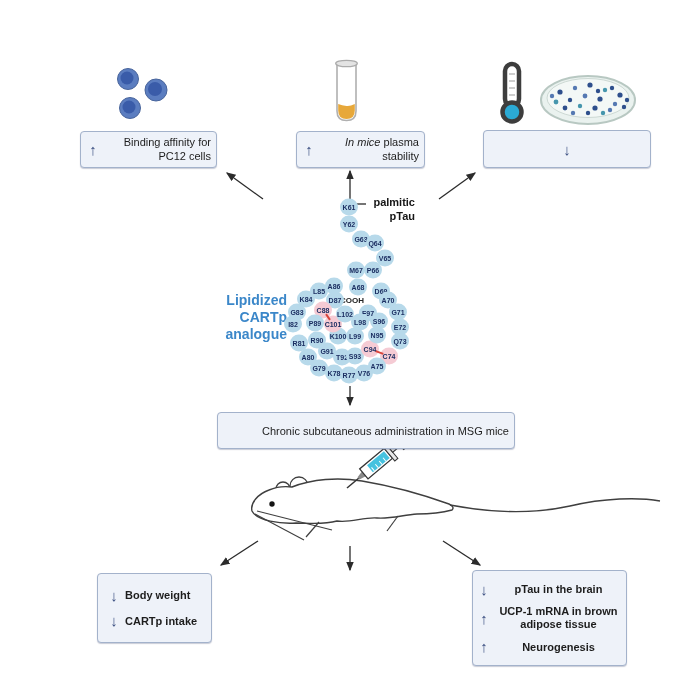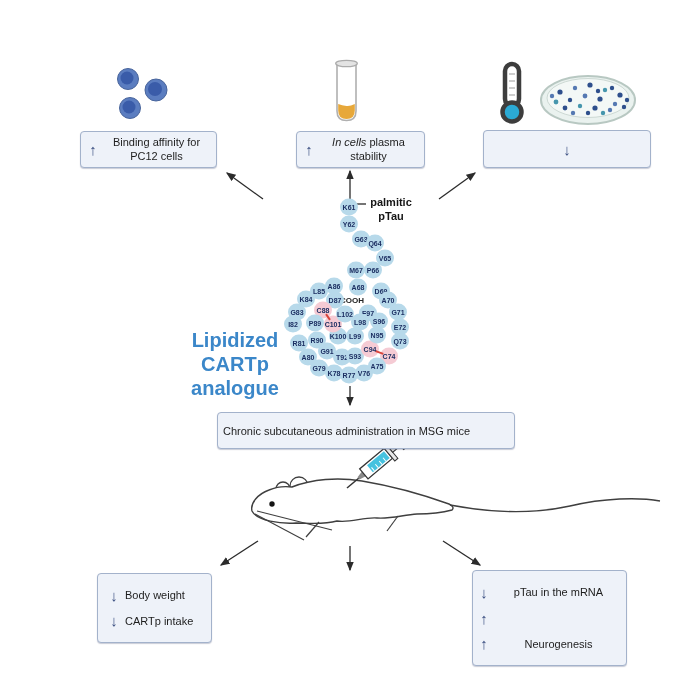--- a/index.html
+++ b/index.html
@@ -12,30 +12,30 @@
   .bead{position:absolute;width:18px;height:17px;border-radius:50%;
         background:var(--bead,#b7d9ea);display:flex;align-items:center;justify-content:center;
         font-size:7px;font-weight:bold;color:var(--bead-text,#1c2f62);
         transform:translate(-50%,-50%);white-space:nowrap;z-index:3;}
   .bead.pink{background:var(--bead-pink,#f5cbd4);}
   .box{position:absolute;background:var(--box-fill,#eef2f9);border:1px solid var(--box-border,#a3b2cb);
        border-radius:4px;box-shadow:0 1px 1px rgba(100,110,140,.35);
        display:flex;align-items:center;font-size:11px;z-index:2;}
   .box .aglyph{color:var(--arrow-glyph,#3d5183);font-size:15px;font-weight:bold;line-height:1;
                width:14px;text-align:center;flex:0 0 auto;}
-  .preline{white-space:pre-line;text-align:center;line-height:1.2;}
+  .preline{white-space:pre-line;text-align:right;line-height:1.2;}
   .hbox{justify-content:center;padding:2px 5px;gap:2px;}
   .hbox .txt{flex:1;}
   .vbox{flex-direction:column;justify-content:space-evenly;align-items:stretch;padding:3px 4px;}
   .vrow{display:flex;align-items:center;gap:4px;}
-  .vrow .txt{flex:1;}
+  .vrow .txt{flex:1;font-weight:bold;}
   .vrow.leftal .txt{text-align:left;}
   .vrow.centeral .txt{text-align:center;}
   .lipidized{position:absolute;left:183px;top:292px;width:104px;z-index:2;
-             color:var(--label-blue,#3b87c9);font-weight:bold;font-size:20px;margin-top:36px;}
+             color:var(--label-blue,#3b87c9);font-weight:bold;font-size:14px;}
   .palmitic{position:absolute;left:367px;top:196px;width:48px;z-index:3;
             font-weight:bold;font-size:11px;color:#161616;line-height:1.25;}
   .cooh{position:absolute;left:352px;top:300px;transform:translate(-50%,-50%);z-index:3;
         font-weight:bold;font-size:8px;color:#222;}
 </style>
 </head>
 <body>
 
 <div class="canvas">
 
@@ -147,21 +147,21 @@
     </g>
   </svg>
 
   <div class="box hbox" style="left:80px;top:131px;width:125px;height:31px;">
     <span class="aglyph">↑</span>
     <span class="txt preline">Binding affinity for
 PC12 cells</span>
   </div>
   <div class="box hbox" style="left:296px;top:131px;width:117px;height:31px;">
     <span class="aglyph">↑</span>
-    <span class="txt preline"><i>In cells</i><span> plasma
+    <span class="txt preline"><i>In mice</i><span> plasma
 stability</span></span>
   </div>
   <div class="box hbox" style="left:483px;top:130px;width:156px;height:32px;">
     <span class="aglyph">↓</span>
   </div>
 
   <div class="lipidized preline">Lipidized
 CARTp
 analogue</div>
   <div class="palmitic preline">palmitic
@@ -211,42 +211,44 @@
       <div class="bead" style="left: 338px; top: 336px;">K100</div>
       <div class="bead pink" style="left: 333px; top: 324px;">C101</div>
       <div class="bead" style="left: 345px; top: 314px;">L102</div>
     </div>
   <svg class="layer" id="bond-layer" width="700" height="700" viewBox="0 0 700 700">
       <line x1="326" y1="314.2" x2="330" y2="319.8" stroke="#d9453c" stroke-width="2"></line>
       <line x1="375.7" y1="351.1" x2="383.3" y2="353.9" stroke="#d9453c" stroke-width="2"></line>
     </svg>
 
   <div class="box hbox" style="left:217px;top:412px;width:286px;height:31px;white-space:nowrap;">
-    <span class="txt" style="text-align:left;">Chronic subcutaneous administration in MSG mice</span>
+    <span class="txt" style="text-align:right;">Chronic subcutaneous administration in MSG mice</span>
   </div>
 
   <div class="box vbox" style="left:97px;top:573px;width:100px;height:62px;padding-left:9px;">
     <div class="vrow leftal">
       <span class="aglyph">↓</span>
       <span class="txt">Body weight</span>
     </div>
     <div class="vrow leftal">
       <span class="aglyph">↓</span>
       <span class="txt">CARTp intake</span>
     </div>
   </div>
 
 
   <div class="box vbox" style="left:472px;top:570px;width:145px;height:88px;">
     <div class="vrow centeral">
       <span class="aglyph">↓</span>
-      <span class="txt">pTau in the mRNA</span>
+      <span class="txt">pTau in the brain</span>
     </div>
     <div class="vrow centeral">
       <span class="aglyph">↑</span>
+      <span class="txt preline">UCP-1 mRNA in brown
+adipose tissue</span>
     </div>
     <div class="vrow centeral">
       <span class="aglyph">↑</span>
       <span class="txt">Neurogenesis</span>
     </div>
   </div>
 
 </div>
 
 </body></html>

